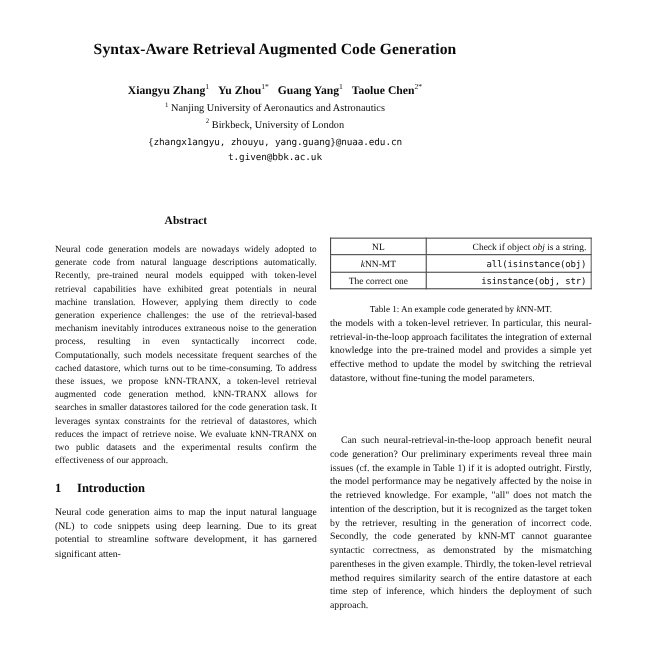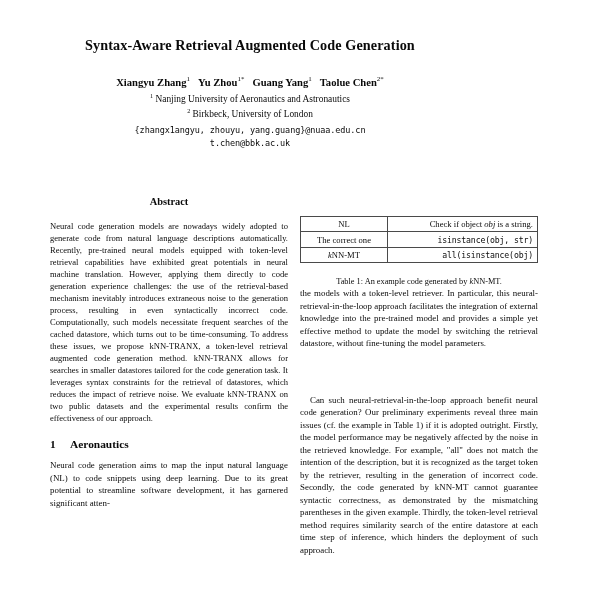--- a/index.html
+++ b/index.html
@@ -157,51 +157,51 @@
     <div class="affil">
       <sup>1</sup>
       <span>Nanjing University of Aeronautics and Astronautics</span>
     </div>
     <div class="affil">
       <sup>2</sup>
       <span>Birkbeck, University of London</span>
     </div>
 
     <div class="email email-1">{zhangx1angyu, zhouyu, yang.guang}@nuaa.edu.cn</div>
-    <div class="email">t.chen@bbk.ac.uk</div>
+    <div class="email">t.given@bbk.ac.uk</div>
   </div>
 
   <div class="columns">
 
     <div class="col">
       <div class="section-head-center">Abstract</div>
       <p class="body abs">Neural code generation models are nowadays widely adopted to generate code from natural language descriptions automatically. Recently, pre-trained neural models equipped with token-level retrieval capabilities have exhibited great potentials in neural machine translation. However, applying them directly to code generation experience challenges: the use of the retrieval-based mechanism inevitably introduces extraneous noise to the generation process, resulting in even syntactically incorrect code. Computationally, such models necessitate frequent searches of the cached datastore, which turns out to be time-consuming. To address these issues, we propose kNN-TRANX, a token-level retrieval augmented code generation method. kNN-TRANX allows for searches in smaller datastores tailored for the code generation task. It leverages syntax constraints for the retrieval of datastores, which reduces the impact of retrieve noise. We evaluate kNN-TRANX on two public datasets and the experimental results confirm the effectiveness of our approach.</p>
 
       <div class="section-head">
-        <span class="num">1</span><span>Aeronautics</span>
+        <span class="num">1</span><span>Introduction</span>
       </div>
       <p class="body">Neural code generation aims to map the input natural language (NL) to code snippets using deep learning. Due to its great potential to streamline software development, it has garnered significant atten-</p>
     </div>
 
     <div class="col">
 
       <div class="tbl-wrap">
         <table class="example">
           <tbody>
             <tr>
               <td class="lab">NL</td>
               <td class="val"><span>Check if object </span><span class="ital">obj</span><span> is a string.</span></td>
             </tr>
             <tr>
+              <td class="lab"><span class="ital">k</span>NN-MT</td>
+              <td class="val code">all(isinstance(obj)</td>
+            </tr>
+            <tr>
               <td class="lab">The correct one</td>
               <td class="val code">isinstance(obj, str)</td>
-            </tr>
-            <tr>
-              <td class="lab"><span class="ital">k</span>NN-MT</td>
-              <td class="val code">all(isinstance(obj)</td>
             </tr>
           </tbody>
         </table>
         <div class="caption"><span>Table 1: An example code generated by </span><span class="ital">k</span><span>NN-MT.</span></div>
       </div>
 
       <p class="body after-table">the models with a token-level retriever. In particular, this neural-retrieval-in-the-loop approach facilitates the integration of external knowledge into the pre-trained model and provides a simple yet effective method to update the model by switching the retrieval datastore, without fine-tuning the model parameters.</p>
       <p class="body">Can such neural-retrieval-in-the-loop approach benefit neural code generation? Our preliminary experiments reveal three main issues (cf. the example in Table 1) if it is adopted outright. Firstly, the model performance may be negatively affected by the noise in the retrieved knowledge. For example, "all" does not match the intention of the description, but it is recognized as the target token by the retriever, resulting in the generation of incorrect code. Secondly, the code generated by kNN-MT cannot guarantee syntactic correctness, as demonstrated by the mismatching parentheses in the given example. Thirdly, the token-level retrieval method requires similarity search of the entire datastore at each time step of inference, which hinders the deployment of such approach.</p>
     </div>
 

